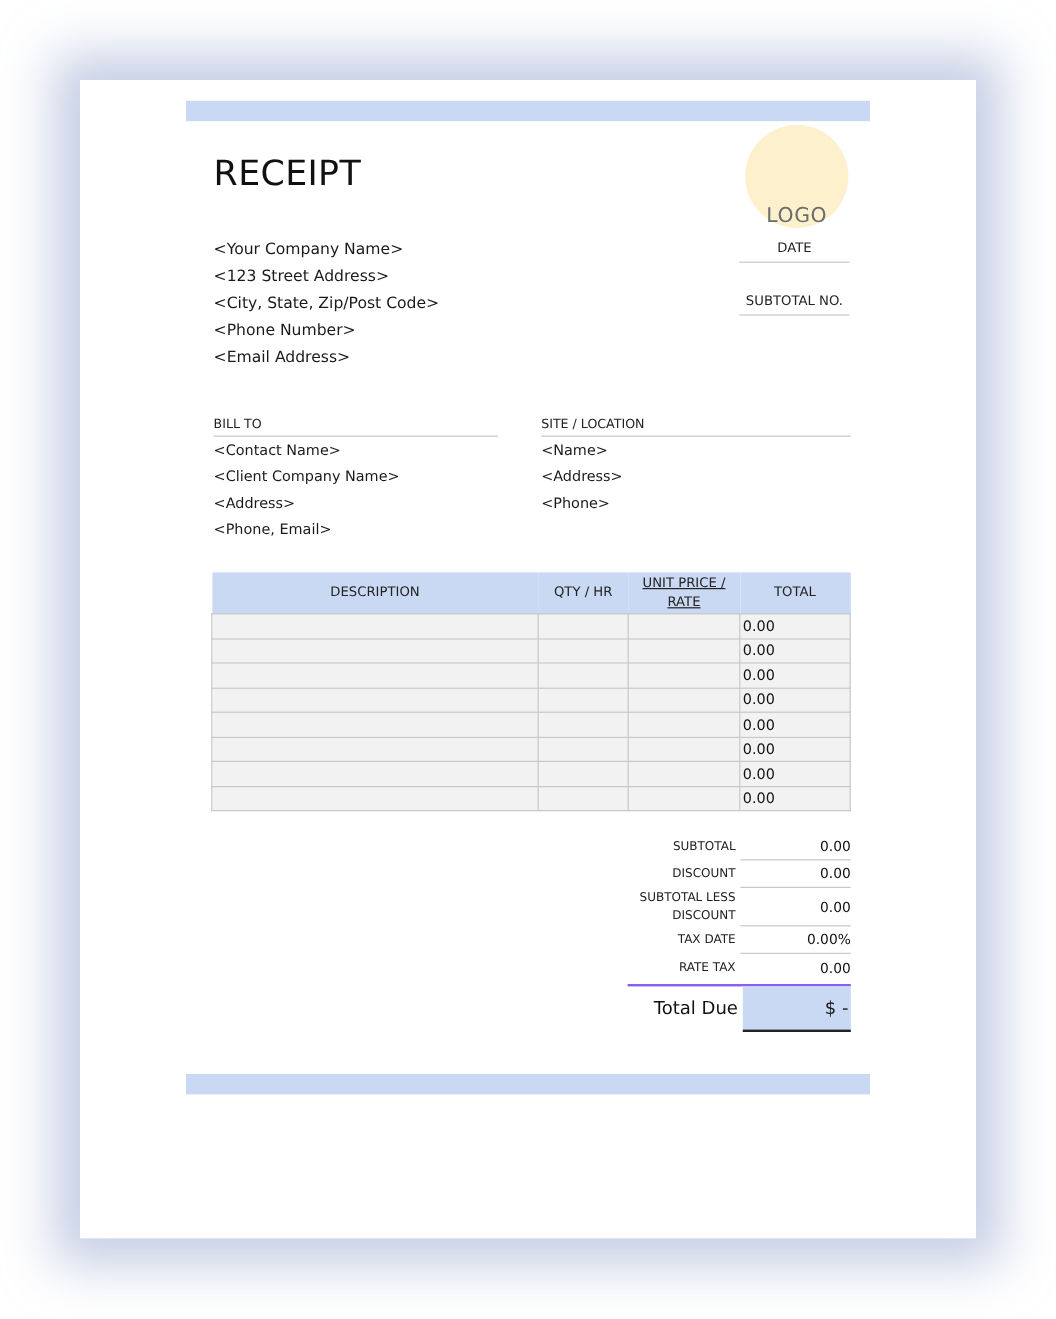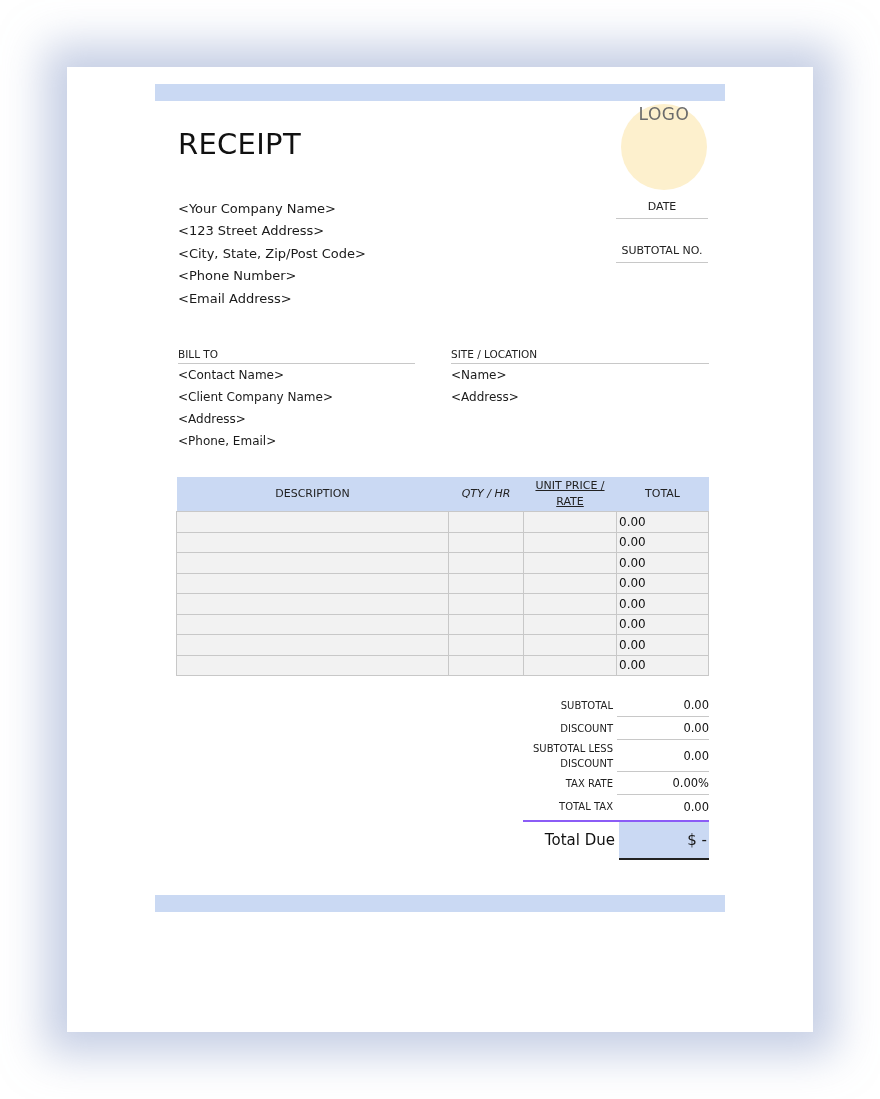--- a/index.html
+++ b/index.html
@@ -16,21 +16,21 @@
   .page {
     position:absolute; left:67px; top:67px; width:746px; height:965px;
     background:#ffffff;
   }
   .abs { position:absolute; }
   .bar { position:absolute; left:88px; width:570px; height:17px; background:#cad9f3; }
   .title { left:111px; top:60px; font-size:29px; letter-spacing:0.3px; font-weight:400; color:#111; }
   .logo {
     left:554px; top:37px; width:86px; height:86px; border-radius:50%;
     background:#fdf0cd; color:#6b6b6b; font-size:17px;
-    display:flex; align-items:flex-start; justify-content:center; letter-spacing:0.5px;
+    display:flex; align-items:flex-end; justify-content:center; letter-spacing:0.5px;
   }
   .meta-label {
     left:549px; width:92px; font-size:11px; text-align:center; color:#222;
     border-bottom:1.5px solid #c8c8c8; padding-bottom:5px;
   }
   .company { left:111px; top:131px; font-size:13px; line-height:22.4px; color:#1a1a1a; }
   .sec-head {
     font-size:10.5px; color:#222; border-bottom:1.5px solid #c8c8c8; padding-bottom:3px;
   }
   .sec-lines { font-size:12px; line-height:22px; color:#1a1a1a; }
@@ -93,28 +93,29 @@
       <div>&lt;Address&gt;</div>
       <div>&lt;Phone, Email&gt;</div>
     </div>
   </div>
 
   <div class="abs" style="left:384px; top:281px; width:258px;">
     <div class="sec-head">SITE / LOCATION</div>
     <div class="sec-lines">
       <div>&lt;Name&gt;</div>
       <div>&lt;Address&gt;</div>
+      <div>&lt;Phone&gt;</div>
     </div>
   </div>
 
   <table class="items">
     <thead>
       <tr>
         <th style="width:264px;">DESCRIPTION</th>
-        <th style="width:67px;font-style:italic;">QTY / HR</th>
+        <th style="width:67px;">QTY / HR</th>
         <th style="width:85px;text-decoration:underline;">
           <div>UNIT PRICE /</div>
           <div>RATE</div>
         </th>
         <th style="width:84px;">TOTAL</th>
       </tr>
     </thead>
     <tbody>
       <tr>
           <td></td>
@@ -177,25 +178,25 @@
       <div class="sval" style="height:22px;">0.00</div>
     </div>
     <div class="srow" style="height:32px;">
       <div class="slabel">
         <div>SUBTOTAL LESS</div>
         <div>DISCOUNT</div>
       </div>
       <div class="sval" style="height:31px;">0.00</div>
     </div>
     <div class="srow" style="height:23px;">
-      <div class="slabel">TAX RATE</div>
+      <div class="slabel">TAX DATE</div>
       <div class="sval" style="height:22px;">0.00%</div>
     </div>
     <div class="srow" style="height:23px;">
-      <div class="slabel">TOTAL TAX</div>
+      <div class="slabel">RATE TAX</div>
       <div class="sval" style="height:22px; border-bottom:none;">0.00</div>
     </div>
     <div class="total-row">
       <div class="total-label">Total Due</div>
       <div class="total-val">$ -</div>
     </div>
   </div>
 
   <div class="bar" style="top:828px;"></div>
 </div>

